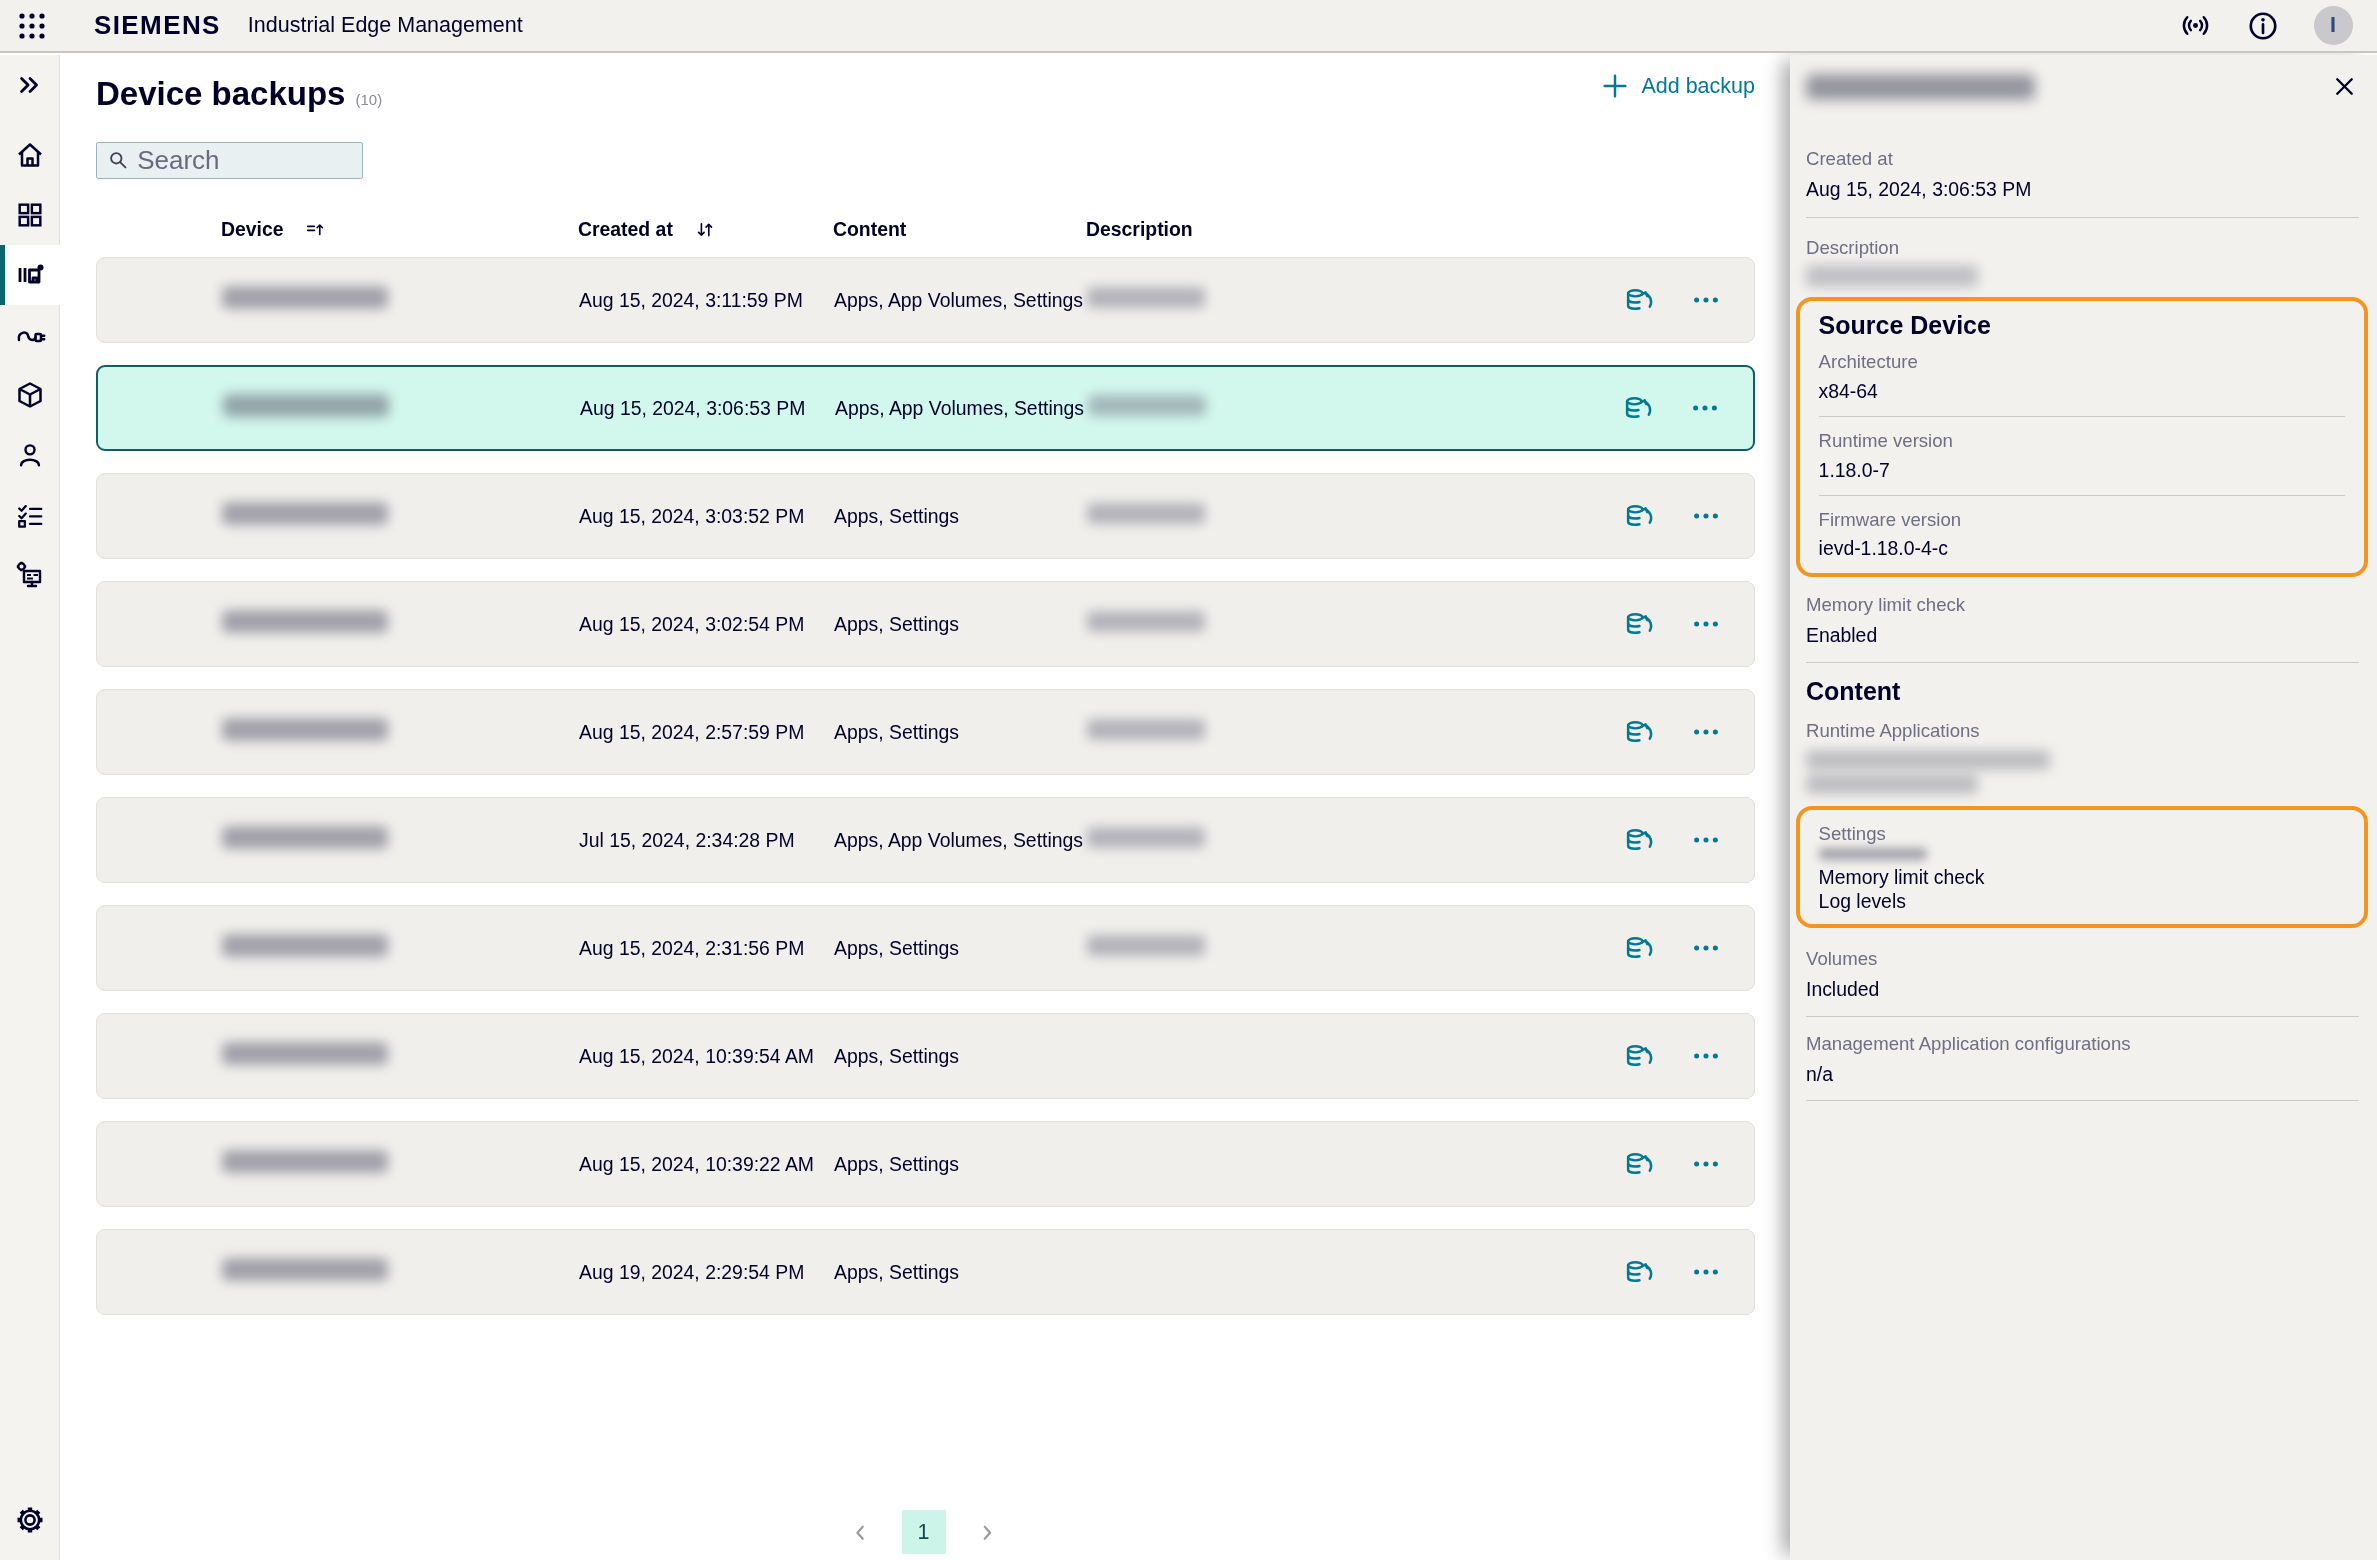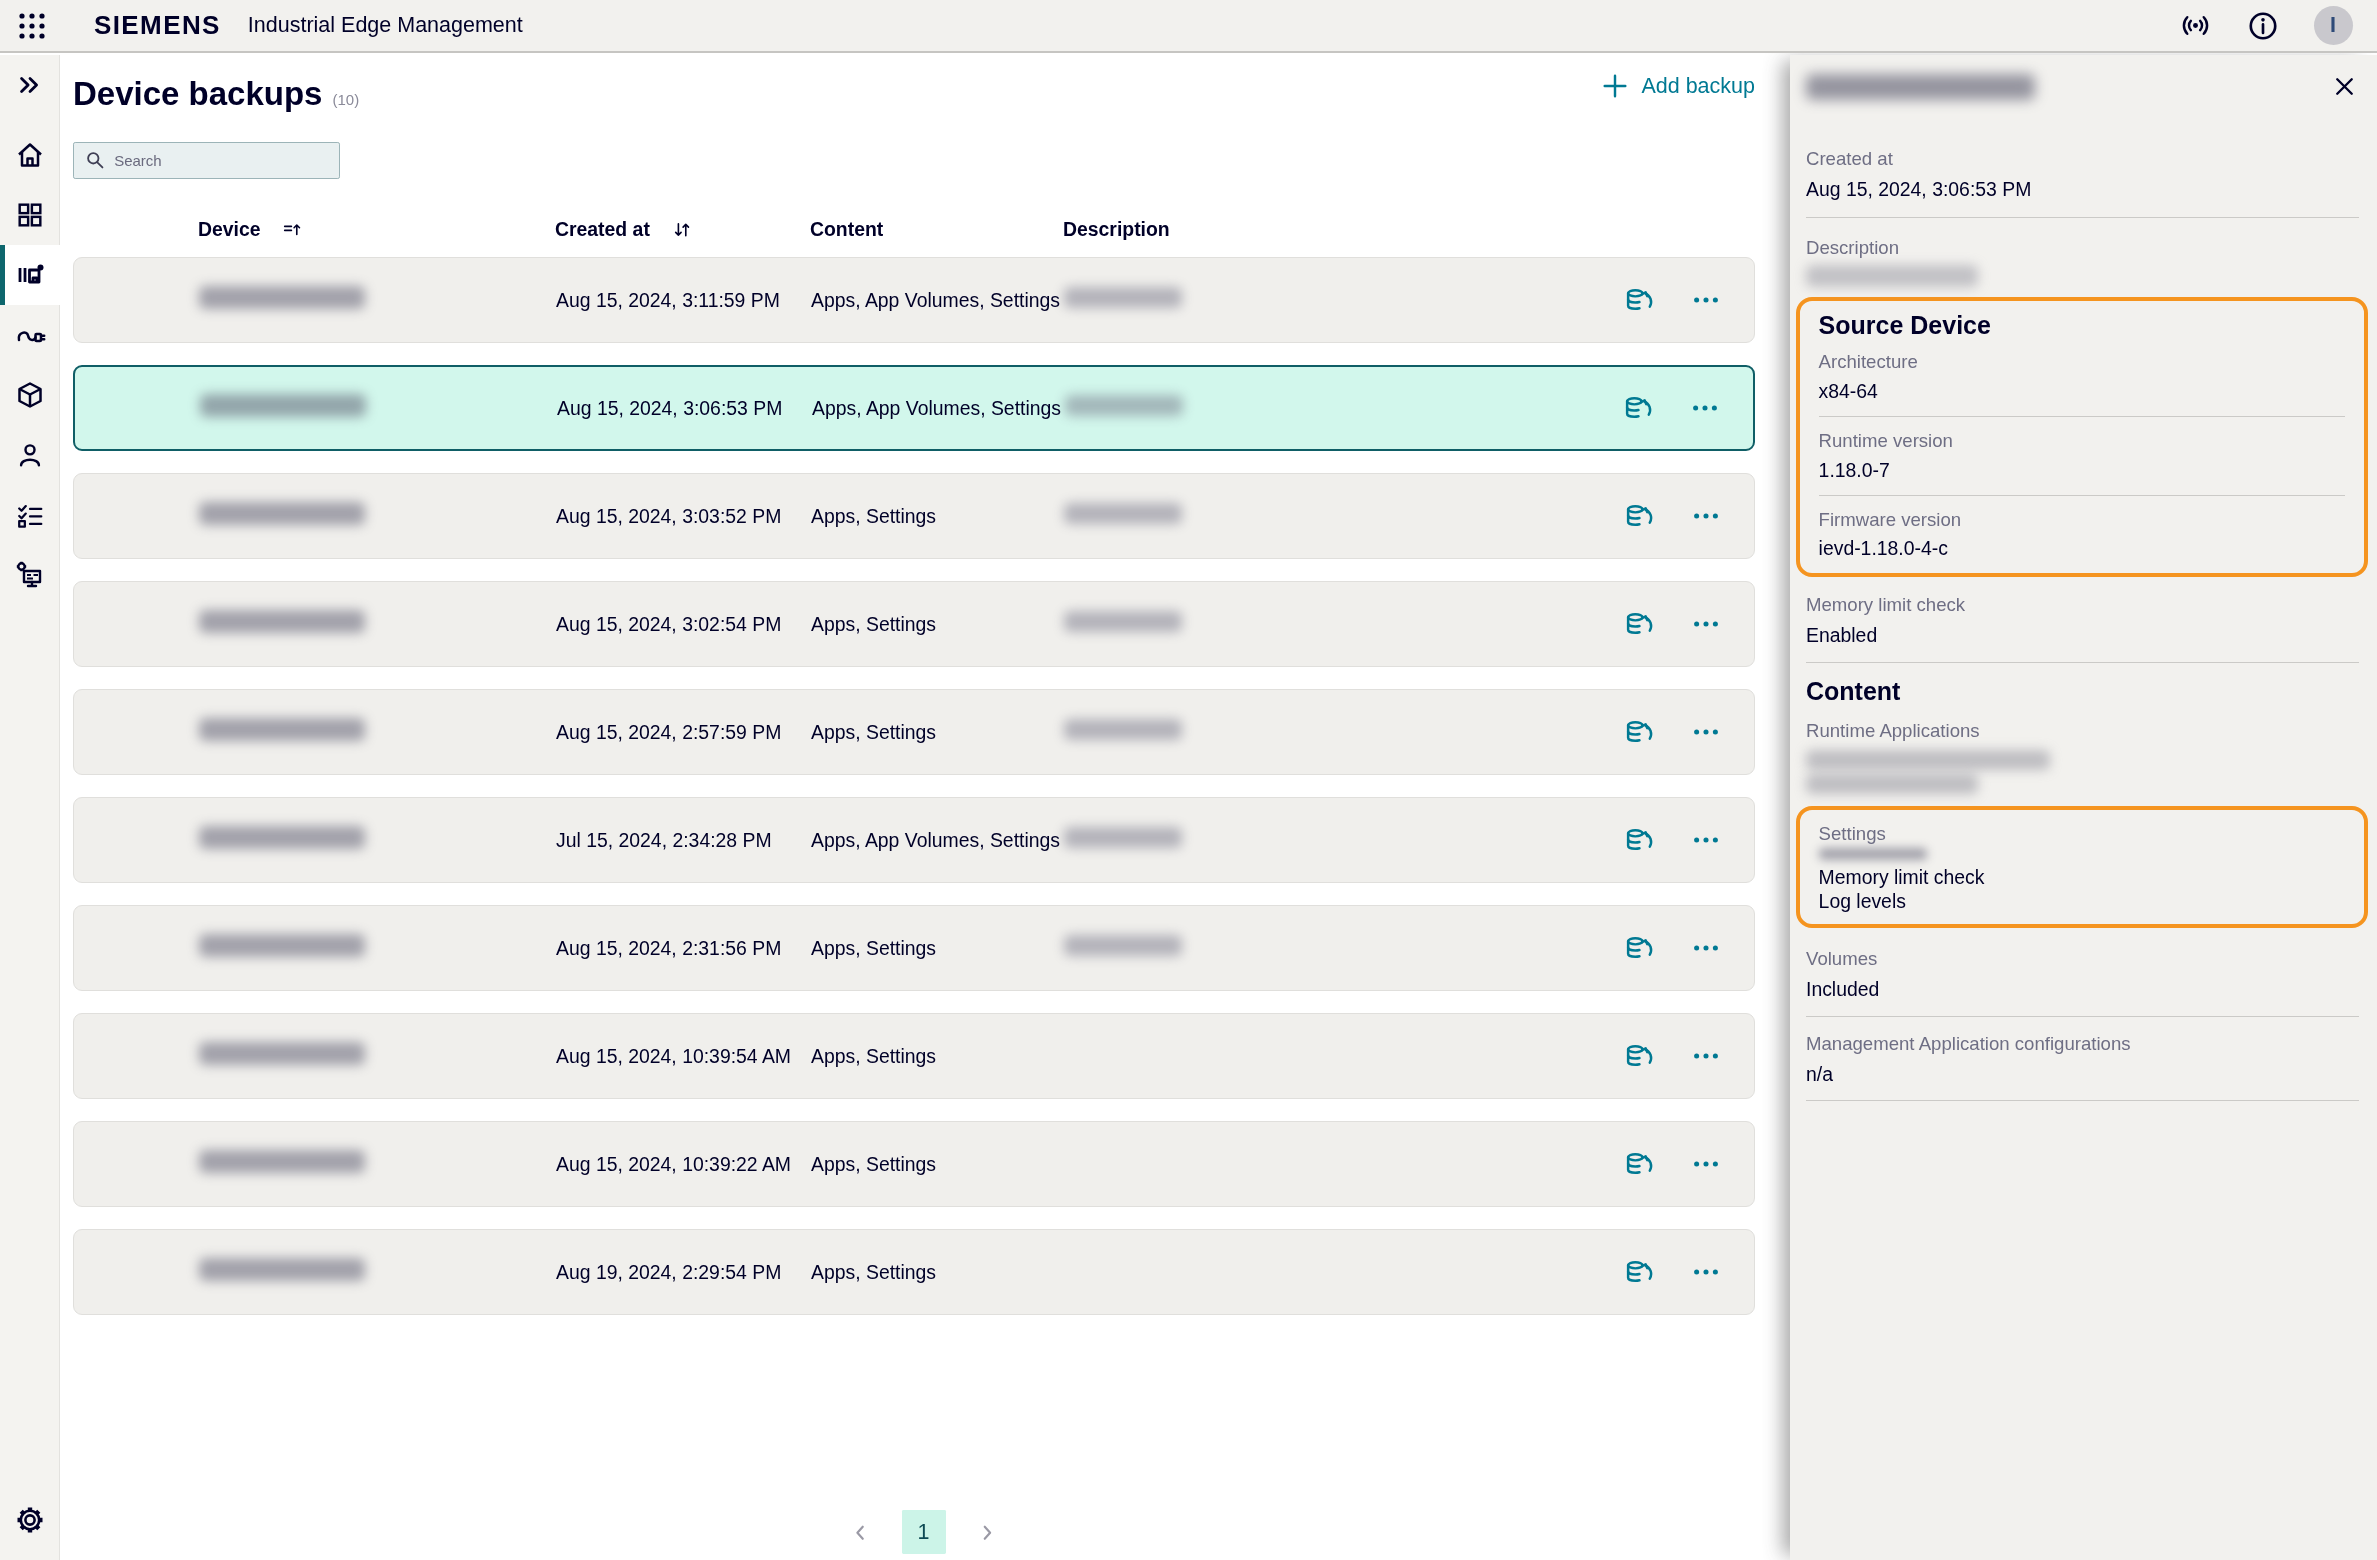--- a/index.html
+++ b/index.html
@@ -41,39 +41,39 @@
     cursor: pointer;
   }
   .side-item.first { margin-bottom: 10px; }
   .side-item.active { background: #ffffff; border-left: 5px solid #0e666d; padding-right: 5px; }
   .side-bottom { position: absolute; bottom: 11.5px; left: 0; width: 60px; height: 60px;
     display: flex; align-items: center; justify-content: center; cursor: pointer; }
 
   
   .main {
     position: absolute; top: 55px; left: 60px; width: 1729px; bottom: 0;
-    background: #ffffff; padding: 0 34px 0 13px;
+    background: #ffffff; padding: 0 34px 0 36px;
   }
   .title-row { margin-top: 20px; display: flex; align-items: baseline; }
   .page-title { font-size: 33px; font-weight: bold; color: #000028; }
   .page-count { margin-left: 10px; font-size: 15px; color: #8a8a99; }
   .add-backup {
     position: absolute; top: 16px; right: 34px;
     display: flex; align-items: center; gap: 11.5px;
     color: #007993; font-size: 21.5px; cursor: pointer; background: none; border: none;
     font-family: "Liberation Sans", sans-serif;
   }
   .search-box {
     margin-top: 29px; width: 267px; height: 37px;
     background: #e9f0f1; border: 0.7px solid #9cb4b8; border-radius: 2.2px;
     display: flex; align-items: center; padding: 0 8.6px; gap: 7.2px;
   }
   .search-box input {
     border: none; outline: none; background: transparent; flex: 1;
-    font-size: 15px; color: #3f3f55; font-family: "Liberation Sans", sans-serif;
+    font-size: 26px; color: #3f3f55; font-family: "Liberation Sans", sans-serif;
   }
   .search-box input::placeholder { color: #6a6a7e; }
 
   .grid-cols {
     display: grid;
     grid-template-columns: 357px 255px 253px 473px 1fr;
     padding-left: 125px;
   }
   .thead { margin-top: 36px; height: 29px; align-items: center; }
   .th { font-size: 19.4px; font-weight: bold; color: #000028; display: flex; align-items: center; gap: 21px; cursor: pointer; }

